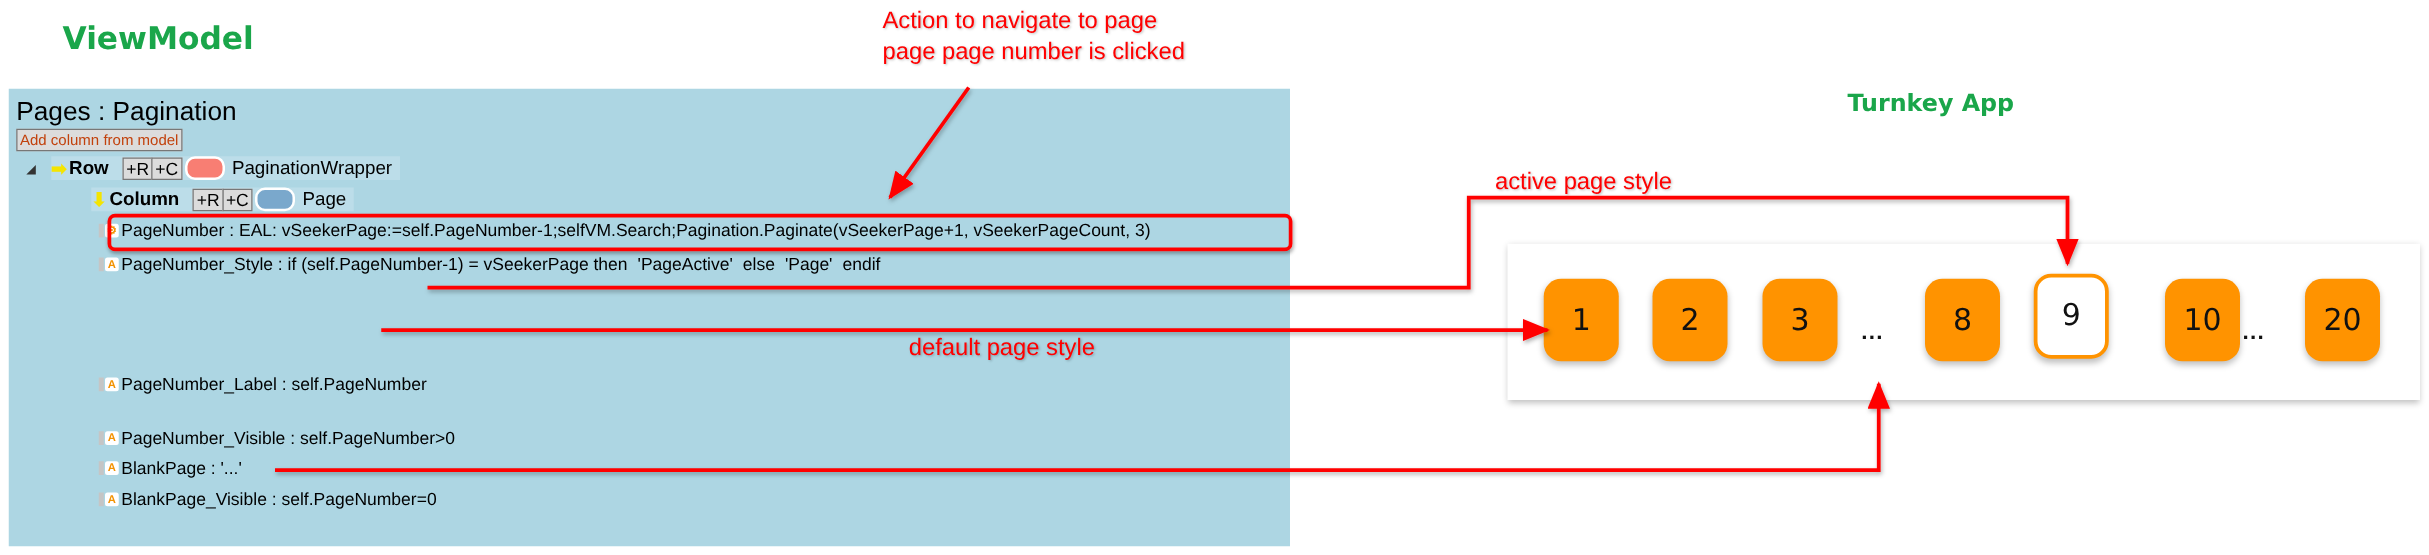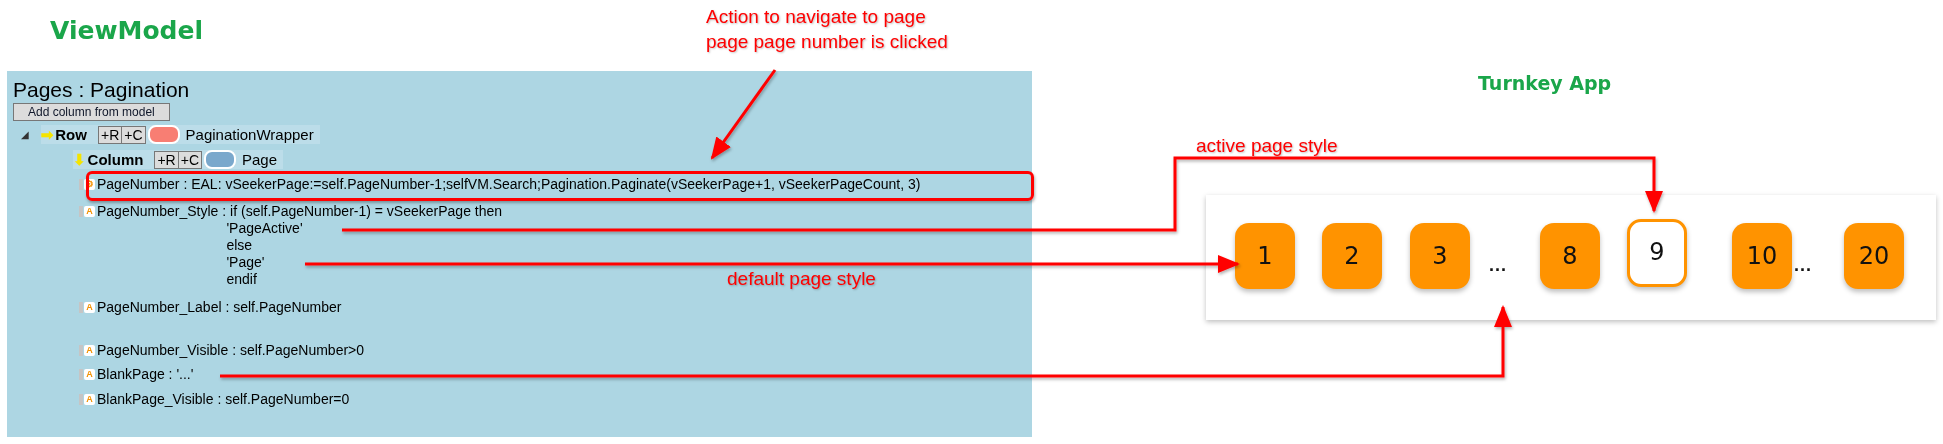--- a/index.html
+++ b/index.html
@@ -10,34 +10,34 @@
   #app-heading { left:1478px; top:72px; font-size:19px; }
 
   .annot { position:absolute; color:#ff0000; font-size:19px; line-height:25px;
            text-shadow:1px 1px 2px rgba(0,0,0,0.25); white-space:nowrap; }
   #annot-action { left:706px; top:4px; }
   #annot-active { left:1196px; top:122px;margin-top:11px; }
   #annot-default { left:727px; top:266px; }
 
   #panel { position:absolute; left:7px; top:71px; width:1025px; height:366px; background:#add6e3; }
   #panel-title { position:absolute; left:6px; top:7px; font-size:21px; color:#000; }
-  #add-col-btn { position:absolute; left:6px; top:32px; font-size:12px; padding:1px 14px;
-                 background:#dcdcdc; border:1px solid #777; color:#0f172a; }
+  #add-col-btn { position:absolute; left:6px; top:32px; font-size:12px; padding:1px 2px;
+                 background:#dcdcdc; border:1px solid #777; color:#c2410c; }
   .tree-row { position:absolute; display:flex; align-items:center; font-size:15px; color:#000; }
   .node-hl { background:#bcdde9; display:flex; align-items:center; padding-right:6px; }
   .node-label { font-weight:bold; }
   .mini-btn { border:1px solid #777; background:#dcdcdc; font-size:14px; padding:0 2px; margin-left:-1px; }
   .pill { width:28px; height:15px; border-radius:8px; border:2px solid #fff; margin:0 6px 0 2px; }
   .expander { font-size:10px; color:#333; margin-right:12px; }
   .arrow-ico { color:#f4e400; font-weight:bold; margin-right:2px; }
   .prop { position:absolute; left:72px; display:flex; align-items:flex-start; font-size:14px; color:#000; line-height:17px; }
   .prop .ico { width:11px; height:11px; margin-top:3px; margin-right:2px; font-size:9px; line-height:11px;
                text-align:center; color:#f39200; background:#fff; border-radius:2px; font-weight:bold; }
   .prop .grip { width:4px; height:11px; background:#c5c5c5; margin-top:3px; margin-right:1px; }
-  .expr-lines { display:flex; flex-direction:column; }
+  .expr-lines { display:flex; flex-direction:row; }
 
   #action-box { position:absolute; left:86px; top:171px; width:942px; height:24px;
                 border:3px solid #ff0000; border-radius:6px; box-shadow:1px 2px 3px rgba(0,0,0,0.3); }
 
   #app-card { position:absolute; left:1206px; top:195px; width:730px; height:125px; background:#fff;
               box-shadow:0 2px 5px rgba(0,0,0,0.25); }
   .page-btn { position:absolute; top:28px; width:60px; height:66px; border-radius:14px; background:#ff9300;
               box-shadow:0 3px 5px rgba(0,0,0,0.25); font-size:24px; color:#111;
               display:flex; align-items:center; justify-content:center; font-family:"DejaVu Sans", sans-serif; }
   .page-btn.active { background:#fff; border:3px solid #ff9300; width:54px; height:62px; top:24px; align-items:flex-start; padding-top:0; }

